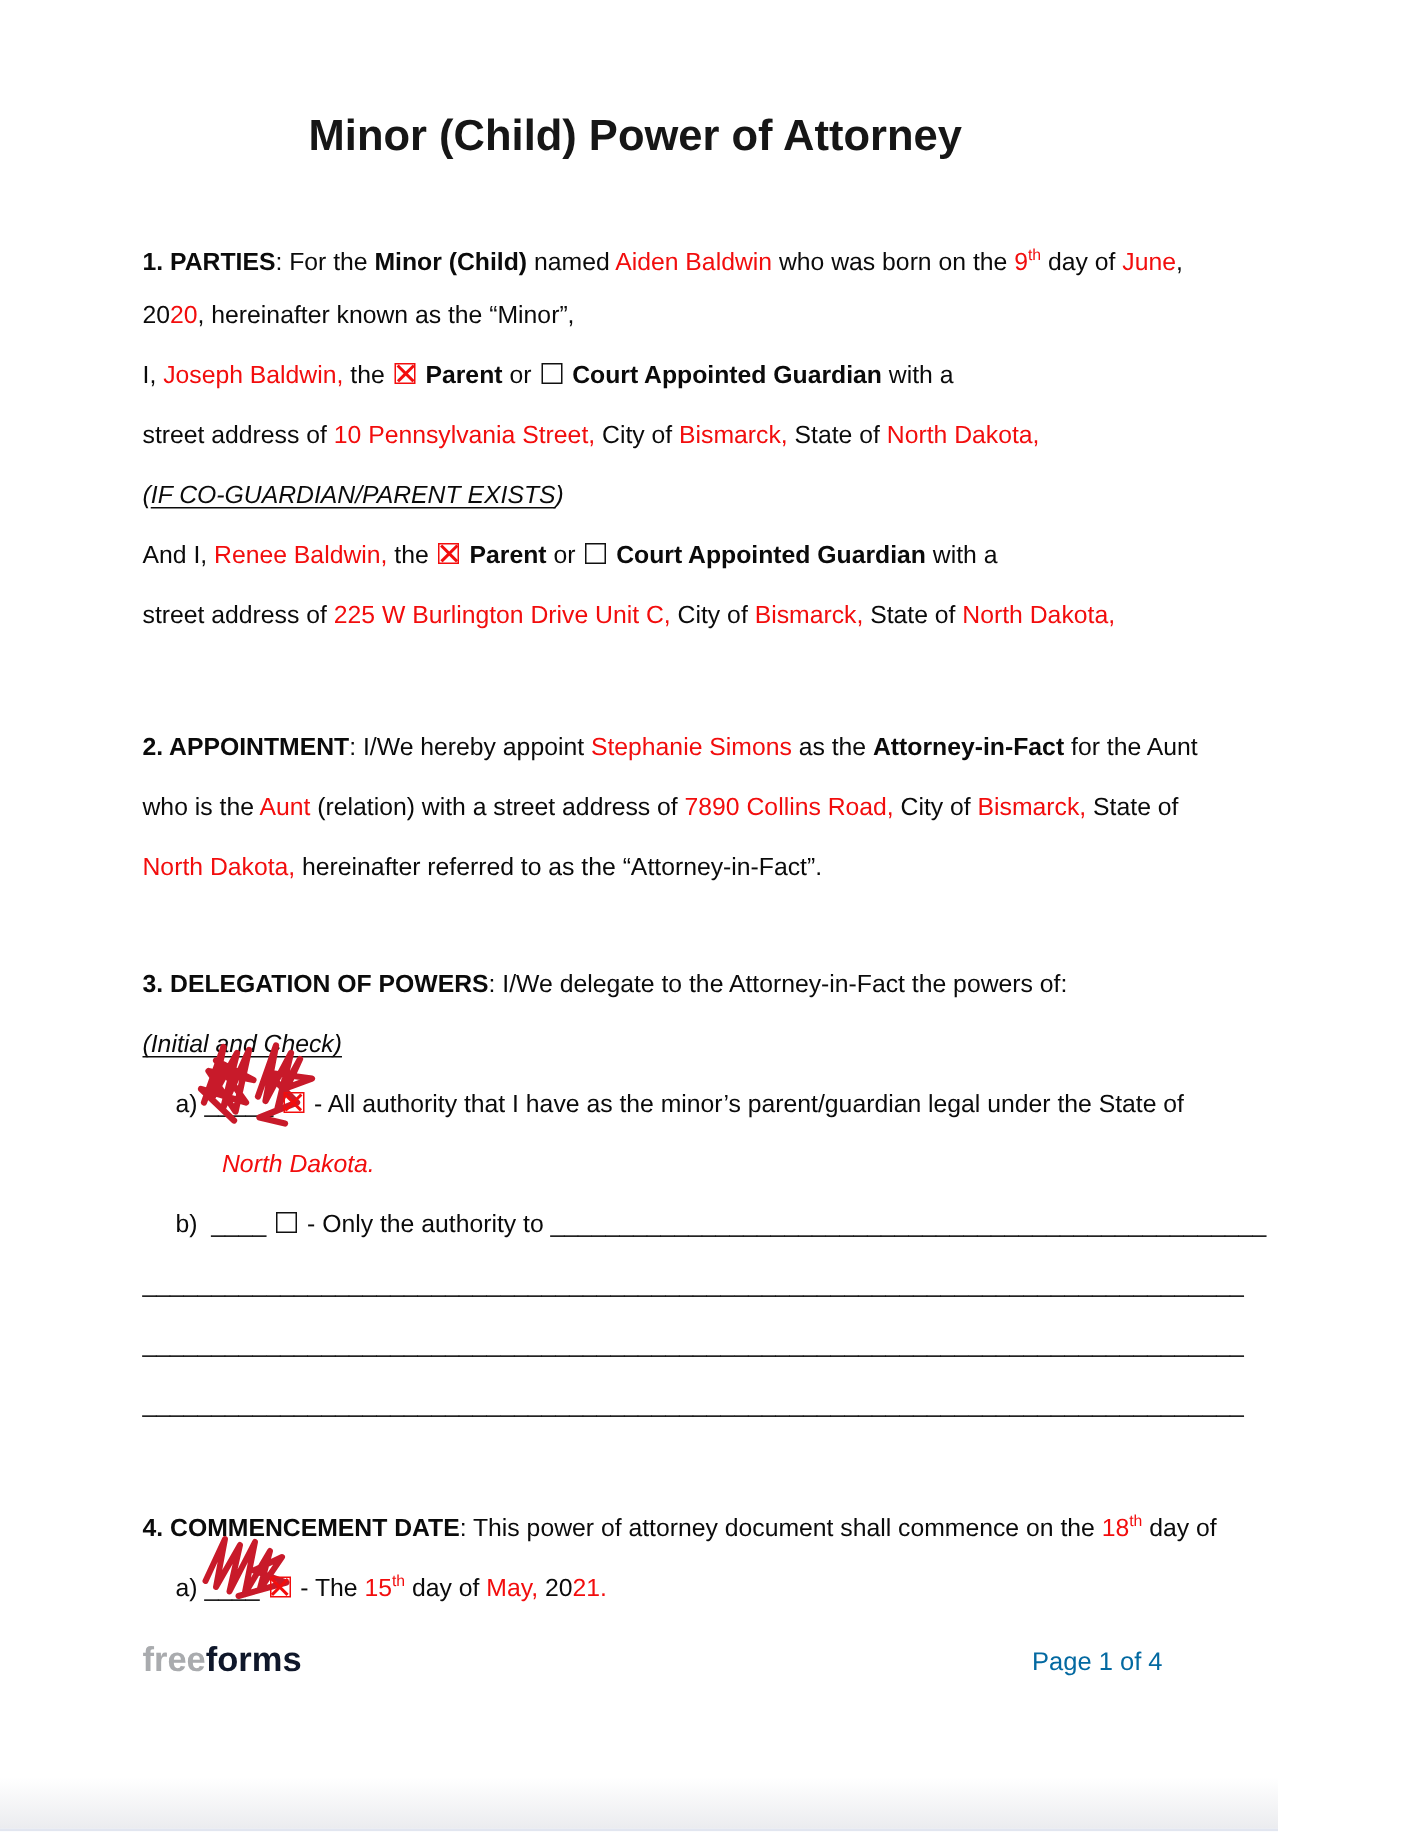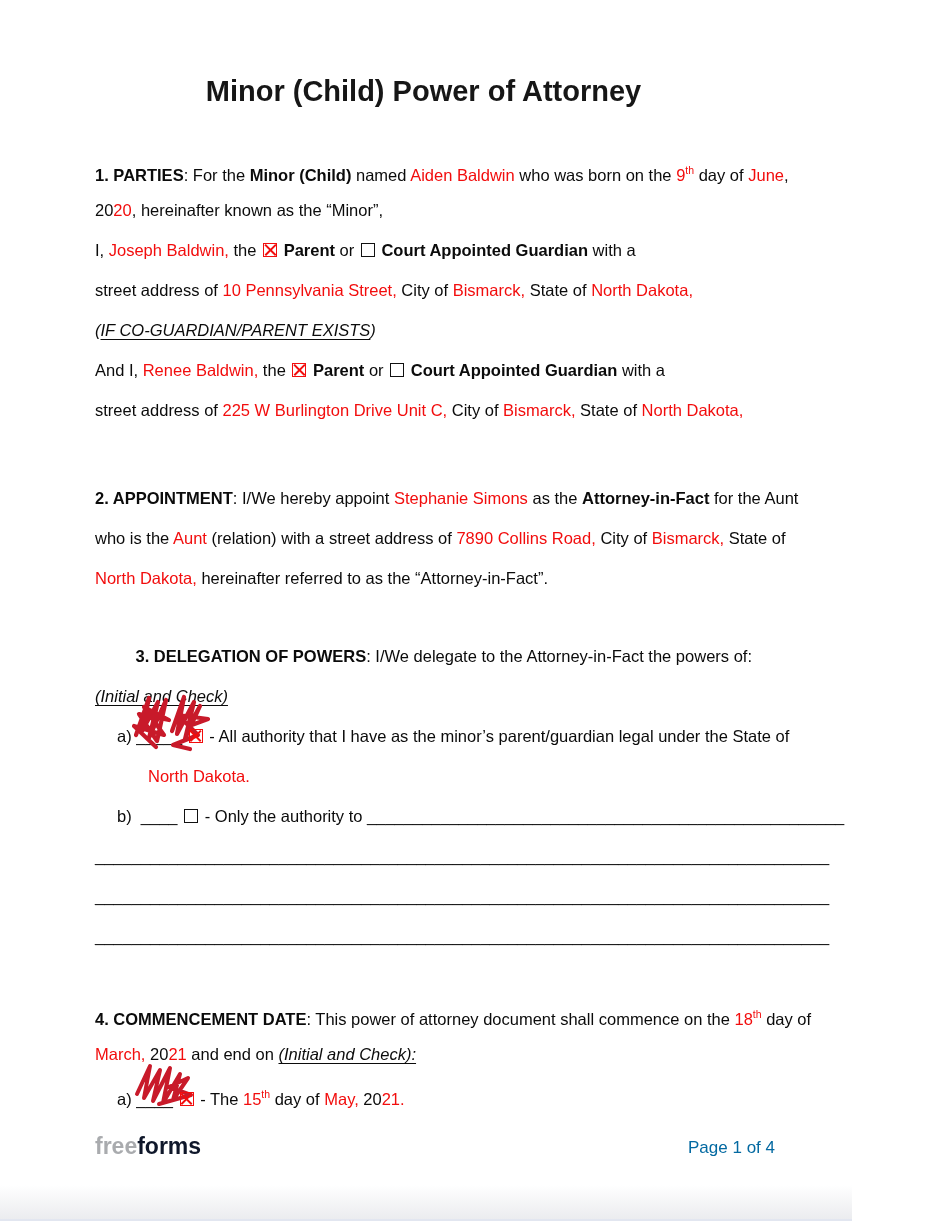--- a/index.html
+++ b/index.html
@@ -24,21 +24,21 @@
     font-size:29px;line-height:30px;font-weight:bold;
     color:#161616;
     margin:0 0 44px 0;
   }
   .line{
     height:40px;line-height:40px;
     font-size:16.5px;
     white-space:pre;
   }
   .line.gap2{margin-top:48px;}
-  .line.gap{margin-top:38px;text-align:right;}
+  .line.gap{margin-top:38px;}
   .sg{white-space:pre;}
   .b{font-weight:bold;}
   .r{color:#f20d0d;}
   .i{font-style:italic;}
   .iu{font-style:italic;text-decoration:underline;text-underline-offset:3px;}
   .supr{color:#f20d0d;font-size:10.5px;vertical-align:7px;}
   .cbx,.cb{
     display:inline-block;width:12px;height:12px;
     border:1.6px solid #111;
     position:relative;vertical-align:-1px;margin:0 2px;
@@ -83,27 +83,26 @@
         <div class="line"><span class="sg">who is the </span><span class="sg r">Aunt</span><span class="sg"> (relation) with a street address of </span><span class="sg r">7890 Collins Road,</span><span class="sg"> City of </span><span class="sg r">Bismarck,</span><span class="sg"> State of</span></div>
         <div class="line"><span class="sg r">North Dakota,</span><span class="sg"> hereinafter referred to as the “Attorney-in-Fact”.</span></div>
         <div class="line gap"><span class="sg b">3. DELEGATION OF POWERS</span><span class="sg">: I/We delegate to the Attorney-in-Fact the powers of:</span></div>
         <div class="line"><span class="sg iu">(Initial and Check)</span></div>
         <div class="line" style="padding-left: 22px;"><span class="sg">a) </span><span class="scribwrap"><span class="sg">_____</span><svg class="scrib-a" width="96" height="64" viewBox="0 0 96 64">
       <g fill="none" stroke="#c81a2a" stroke-width="4.2" stroke-linecap="round" stroke-linejoin="round">
         <path d="M10 46 L23 9 L16 42 L32 13 L23 49 L40 11 L31 52 L13 25 L43 31 L18 18 L38 46 L8 37 L30 58"></path>
         <path d="M46 42 L58 8 L51 45 L68 13 L59 50 L74 17 L63 37 L82 30 L52 26 L72 46 L47 56 L64 60"></path>
       </g>
     </svg></span><span class="sg"> </span><span class="cbx"></span><span class="sg"> - All authority that I have as the minor’s parent/guardian legal under the State of</span></div>
-        <div class="line" style="padding-left: 53px;"><span class="sg r">North Dakota.</span></div>
+        <div class="line" style="padding-left: 53px; font-style: italic;"><span class="sg r">North Dakota.</span></div>
         <div class="line" style="padding-left: 22px;"><span class="sg">b)  </span><span class="sg">____ </span><span class="cb"></span><span class="sg"> - Only the authority to </span><span class="sg">____________________________________________________</span></div>
         <div class="line"><span class="sg">________________________________________________________________________________</span></div>
         <div class="line"><span class="sg">________________________________________________________________________________</span></div>
         <div class="line"><span class="sg">________________________________________________________________________________</span></div>
         <div class="line gap"><span class="sg b">4. COMMENCEMENT DATE</span><span class="sg">: This power of attorney document shall commence on the </span><span class="sg r">18</span><span class="sg supr">th</span><span class="sg"> day of</span></div>
-        <div class="line"><span class="sg r">March,</span><span class="sg"> 20</span><span class="sg r">21</span><span class="sg"> and end on </span><span class="sg iu">(Initial and Check):</span></div>
         <div class="line" style="padding-left: 22px;"><span class="sg">a) </span><span class="scribwrap"><span class="sg">____</span><svg class="scrib-b" width="74" height="48" viewBox="0 0 74 48">
       <g fill="none" stroke="#c81a2a" stroke-width="4" stroke-linecap="round" stroke-linejoin="round">
         <path d="M8 34 L21 6 L15 38 L31 10 L24 41 L41 8 L34 43 L51 14 L44 40 L59 18 L40 27 L62 35 L30 44"></path>
       </g>
     </svg></span><span class="sg"> </span><span class="cbx"></span><span class="sg"> - The </span><span class="sg r">15</span><span class="sg supr">th</span><span class="sg"> day of </span><span class="sg r">May,</span><span class="sg"> 20</span><span class="sg r">21</span><span class="sg r">.</span></div>
       </div>
   </div>
   <div class="footer">
     <div class="logo"><span class="free">free</span><span class="forms">forms</span></div>
     <div class="pagenum">Page 1 of 4</div>

